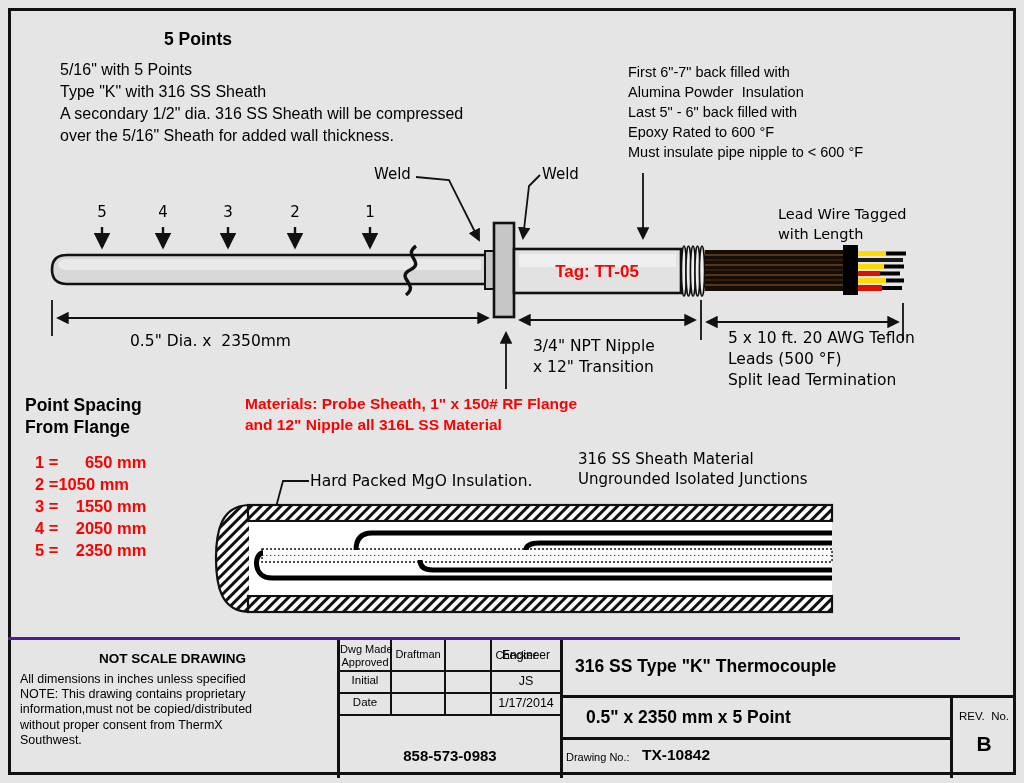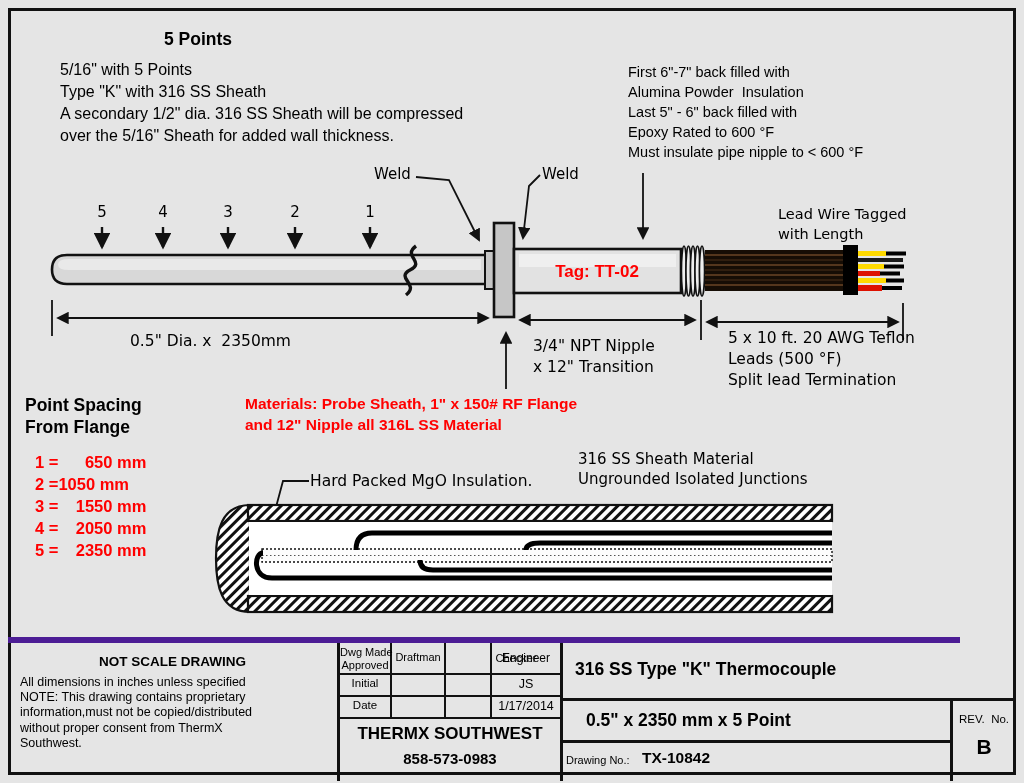--- a/index.html
+++ b/index.html
@@ -6,21 +6,21 @@
   #page{position:relative;width:1024px;height:783px;background:#e5e5e5;overflow:hidden;
         font-family:"Liberation Sans",sans-serif;color:#000;}
   #frame{position:absolute;left:8px;top:8px;width:1002px;height:761px;border:3px solid #111;}
   .txt{position:absolute;line-height:1.32;}
   [data-bind]{white-space:pre;}
   .bold{font-weight:bold;}
   .red{color:#f00;font-weight:bold;}
   .dj{font-family:"DejaVu Sans",sans-serif;}
   svg{position:absolute;left:0;top:0;}
   
-  #tblock{position:absolute;left:8px;top:637px;width:952px;height:138px;border-top:6px solid #4c1d95;}
+  #tblock{position:absolute;left:8px;top:637px;width:952px;height:138px;border-top:3px solid #4c1d95;}
   .tl{position:absolute;background:#111;}
   .cellt{position:absolute;text-align:center;}
 </style>
 </head>
 <body>
 
 <div id="page">
   <div id="frame"></div>
 
   <svg width="1024" height="637" viewBox="0 0 1024 637">
@@ -156,21 +156,21 @@
 
   <div class="txt dj" style="left:374px;top:165px;font-size:15px;" data-bind="annotations.weld_left">Weld</div>
   <div class="txt dj" style="left:542px;top:165px;font-size:15px;" data-bind="annotations.weld_right">Weld</div>
 
   <div class="txt dj" style="left:102px;top:203px;font-size:15px;transform:translateX(-50%);" data-bind="annotations.point_numbers.0">5</div>
   <div class="txt dj" style="left:163px;top:203px;font-size:15px;transform:translateX(-50%);" data-bind="annotations.point_numbers.1">4</div>
   <div class="txt dj" style="left:228px;top:203px;font-size:15px;transform:translateX(-50%);" data-bind="annotations.point_numbers.2">3</div>
   <div class="txt dj" style="left:295px;top:203px;font-size:15px;transform:translateX(-50%);" data-bind="annotations.point_numbers.3">2</div>
   <div class="txt dj" style="left:370px;top:203px;font-size:15px;transform:translateX(-50%);" data-bind="annotations.point_numbers.4">1</div>
 
-  <div class="txt red" style="left:597px;top:261px;font-size:17px;transform:translateX(-50%);" data-bind="annotations.tag">Tag: TT-02</div>
+  <div class="txt red" style="left:597px;top:261px;font-size:17px;transform:translateX(-50%);" data-bind="annotations.tag">Tag: TT-05</div>
 
   <div class="txt dj" style="left:778px;top:204px;font-size:14.5px;line-height:20px;">
     <div data-bind="annotations.lead_wire_lines.0">Lead Wire Tagged</div>
     <div data-bind="annotations.lead_wire_lines.1">with Length</div>
   </div>
 
   <div class="txt dj" style="left:130px;top:331px;font-size:15.5px;" data-bind="annotations.dim_probe">0.5" Dia. x  2350mm</div>
 
   <div class="txt dj" style="left:533px;top:336px;font-size:15.5px;line-height:21px;">
     <div data-bind="annotations.dim_nipple_lines.0">3/4" NPT Nipple</div>
@@ -237,21 +237,20 @@
     </div>
     <div class="cellt" style="left:384px;top:8px;width:52px;font-size:11px;" data-bind="title_block.table.headers.0">Draftman</div>
     <div class="cellt" style="left:438px;top:9px;width:44px;font-size:11px;margin-left:48px;" data-bind="title_block.table.headers.1">Checker</div>
     <div class="cellt" style="left:484px;top:8px;width:68px;font-size:12px;" data-bind="title_block.table.headers.2">Engineer</div>
 
     <div class="cellt" style="left:332px;top:34px;width:50px;font-size:11.5px;" data-bind="title_block.table.rows.0.label">Initial</div>
     <div class="cellt" style="left:484px;top:34px;width:68px;font-size:12.5px;" data-bind="title_block.table.rows.0.engineer">JS</div>
     <div class="cellt" style="left:332px;top:56px;width:50px;font-size:11.5px;" data-bind="title_block.table.rows.1.label">Date</div>
     <div class="cellt" style="left:484px;top:56px;width:68px;font-size:12.5px;" data-bind="title_block.table.rows.1.engineer">1/17/2014</div>
 
-    <div class="cellt bold" style="left:332px;top:81px;width:220px;font-size:17px;" data-bind="title_block.company">THERMX SOUTHWEST</div>
     <div class="cellt bold" style="left:332px;top:107px;width:220px;font-size:15px;" data-bind="title_block.phone">858-573-0983</div>
 
     <div class="txt bold" style="left:567px;top:15px;font-size:17.5px;" data-bind="title_block.title">316 SS Type "K" Thermocouple</div>
     <div class="txt bold" style="left:578px;top:66px;font-size:17.5px;" data-bind="title_block.subtitle">0.5" x 2350 mm x 5 Point</div>
     <div class="txt" style="left:558px;top:110px;font-size:11px;" data-bind="title_block.drawing_no_label">Drawing No.:</div>
     <div class="txt bold" style="left:634px;top:105px;font-size:15.5px;" data-bind="title_block.drawing_no">TX-10842</div>
     <div class="cellt" style="left:944px;top:70px;width:64px;font-size:11.5px;" data-bind="title_block.rev_label">REV.  No.</div>
     <div class="cellt bold" style="left:944px;top:92px;width:64px;font-size:21px;" data-bind="title_block.rev">B</div>
   </div>
 </div>

